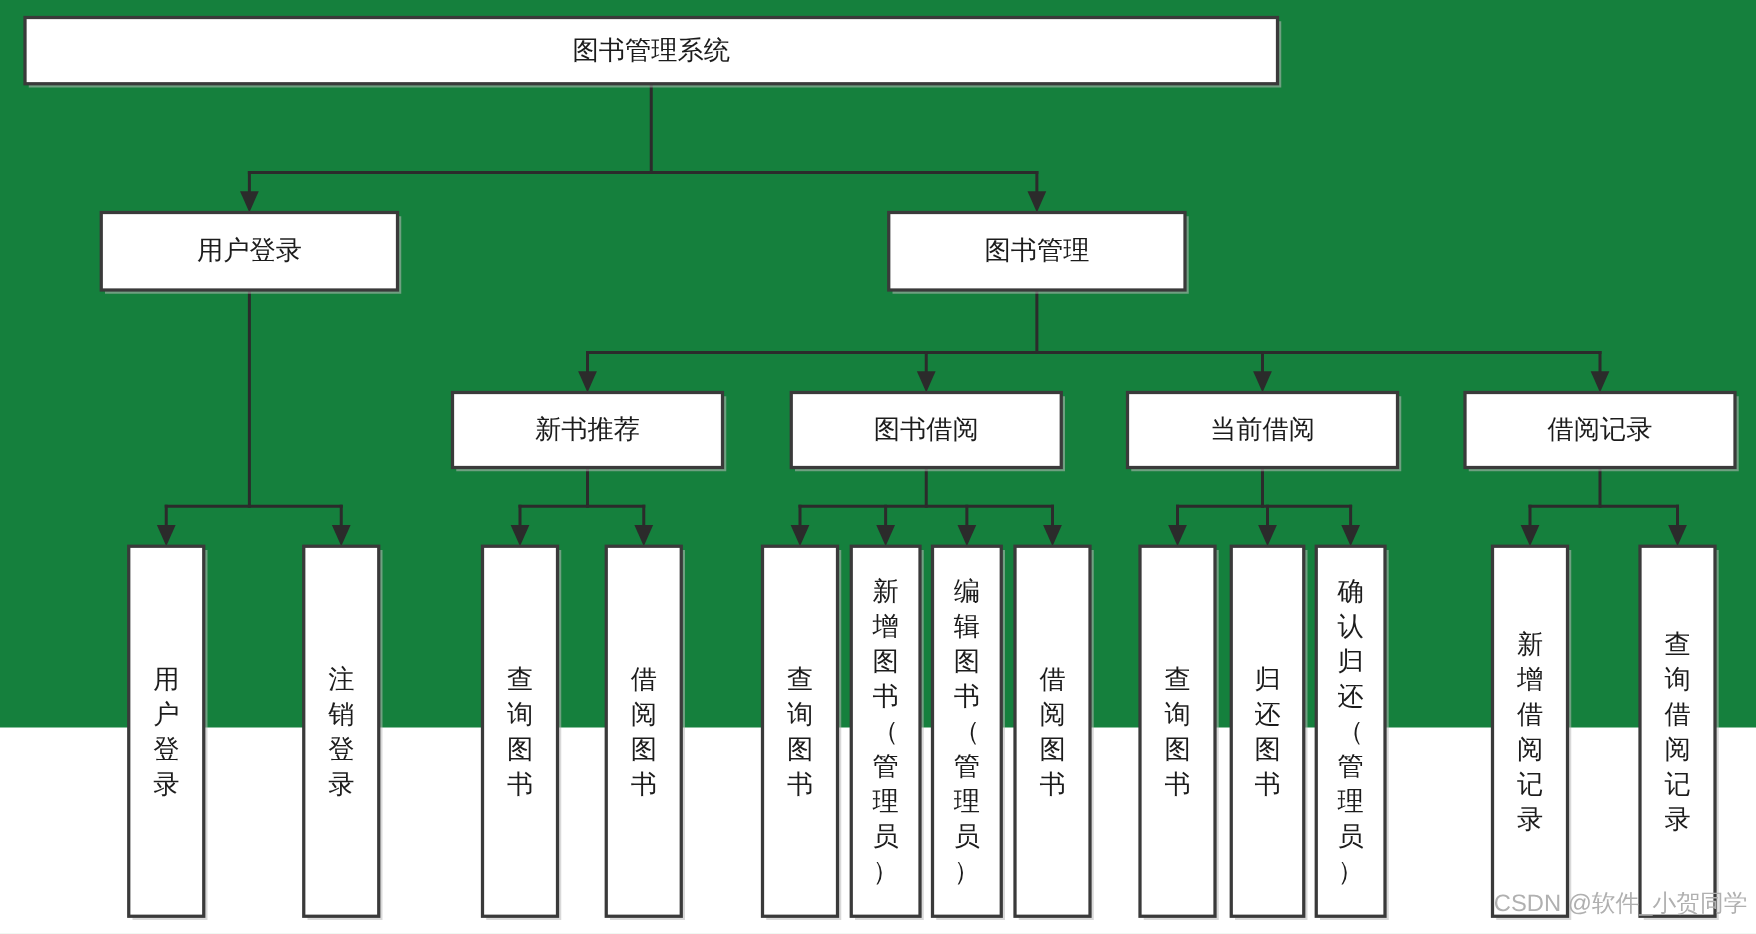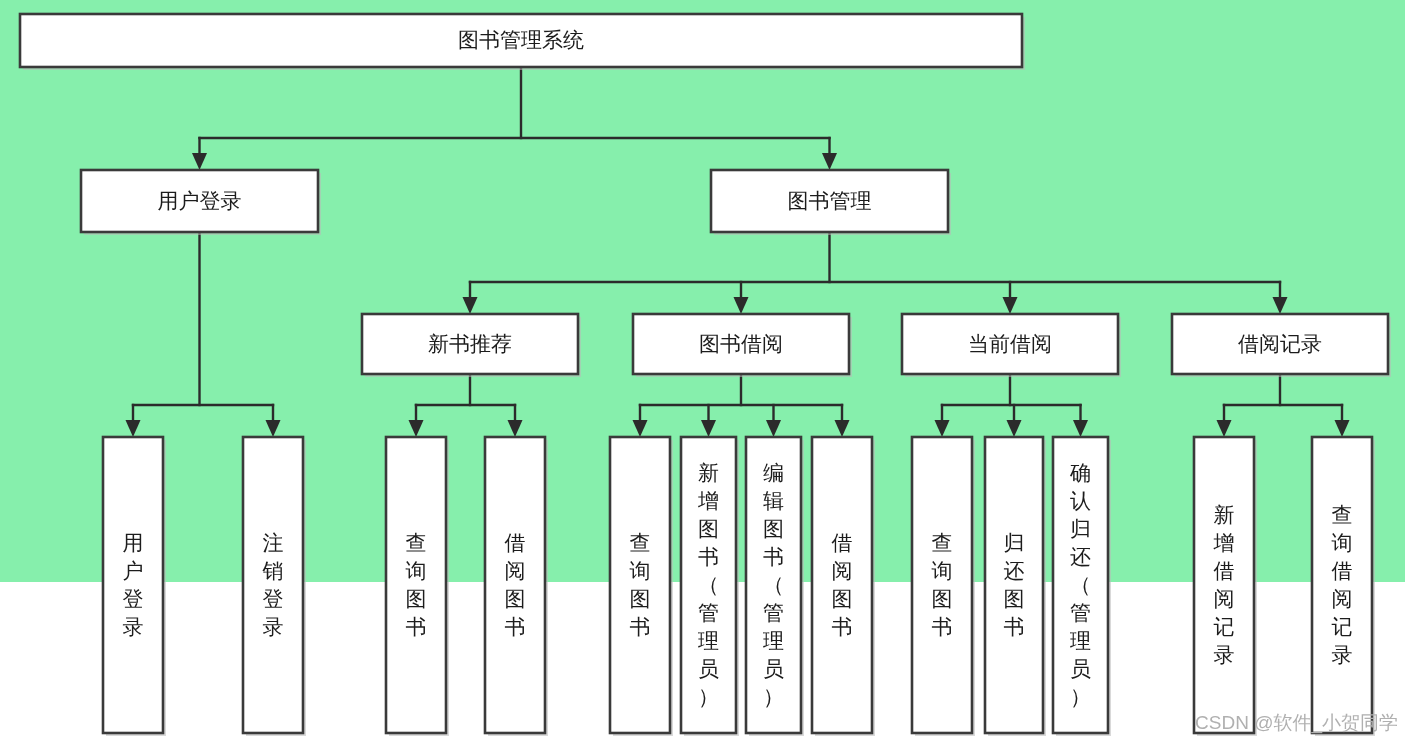--- a/index.html
+++ b/index.html
@@ -10,21 +10,21 @@
   body {
     width: 1405px;
     height: 747px;
     font-family: "Liberation Sans", "DejaVu Sans", sans-serif;
     overflow: hidden;
   }
   #diagram-root {
     position: relative;
     width: 1405px;
     height: 582px;
-    background: #86efac;
+    background: #15803d;
   }
   svg.diagram-canvas {
     position: absolute;
     left: 0;
     top: 0;
     width: 1405px;
     height: 747px;
   }
   .node-box {
     fill: #ffffff;

